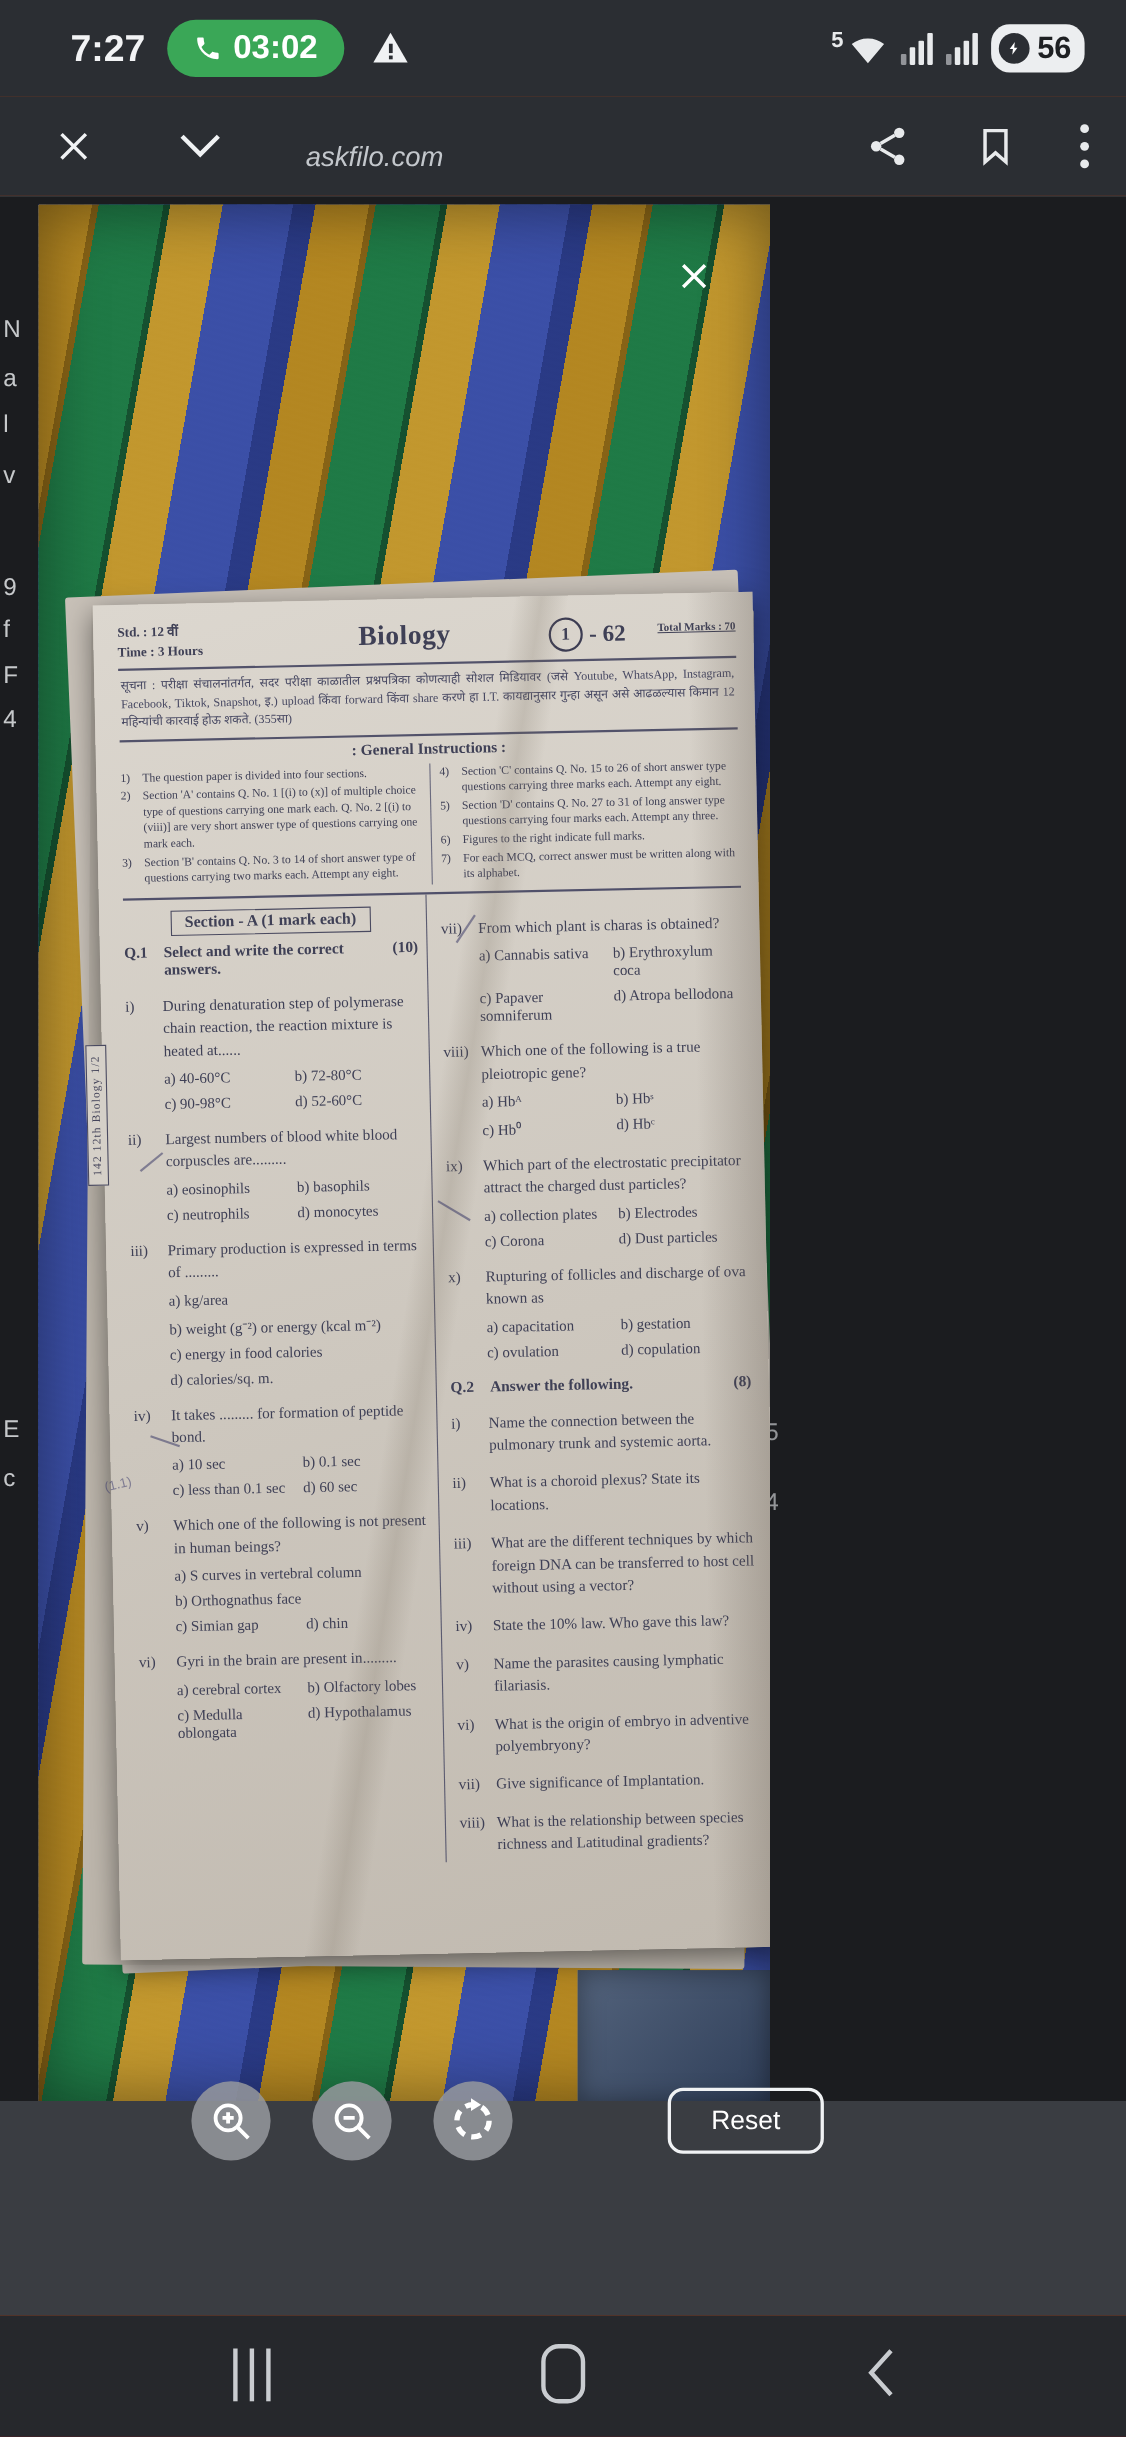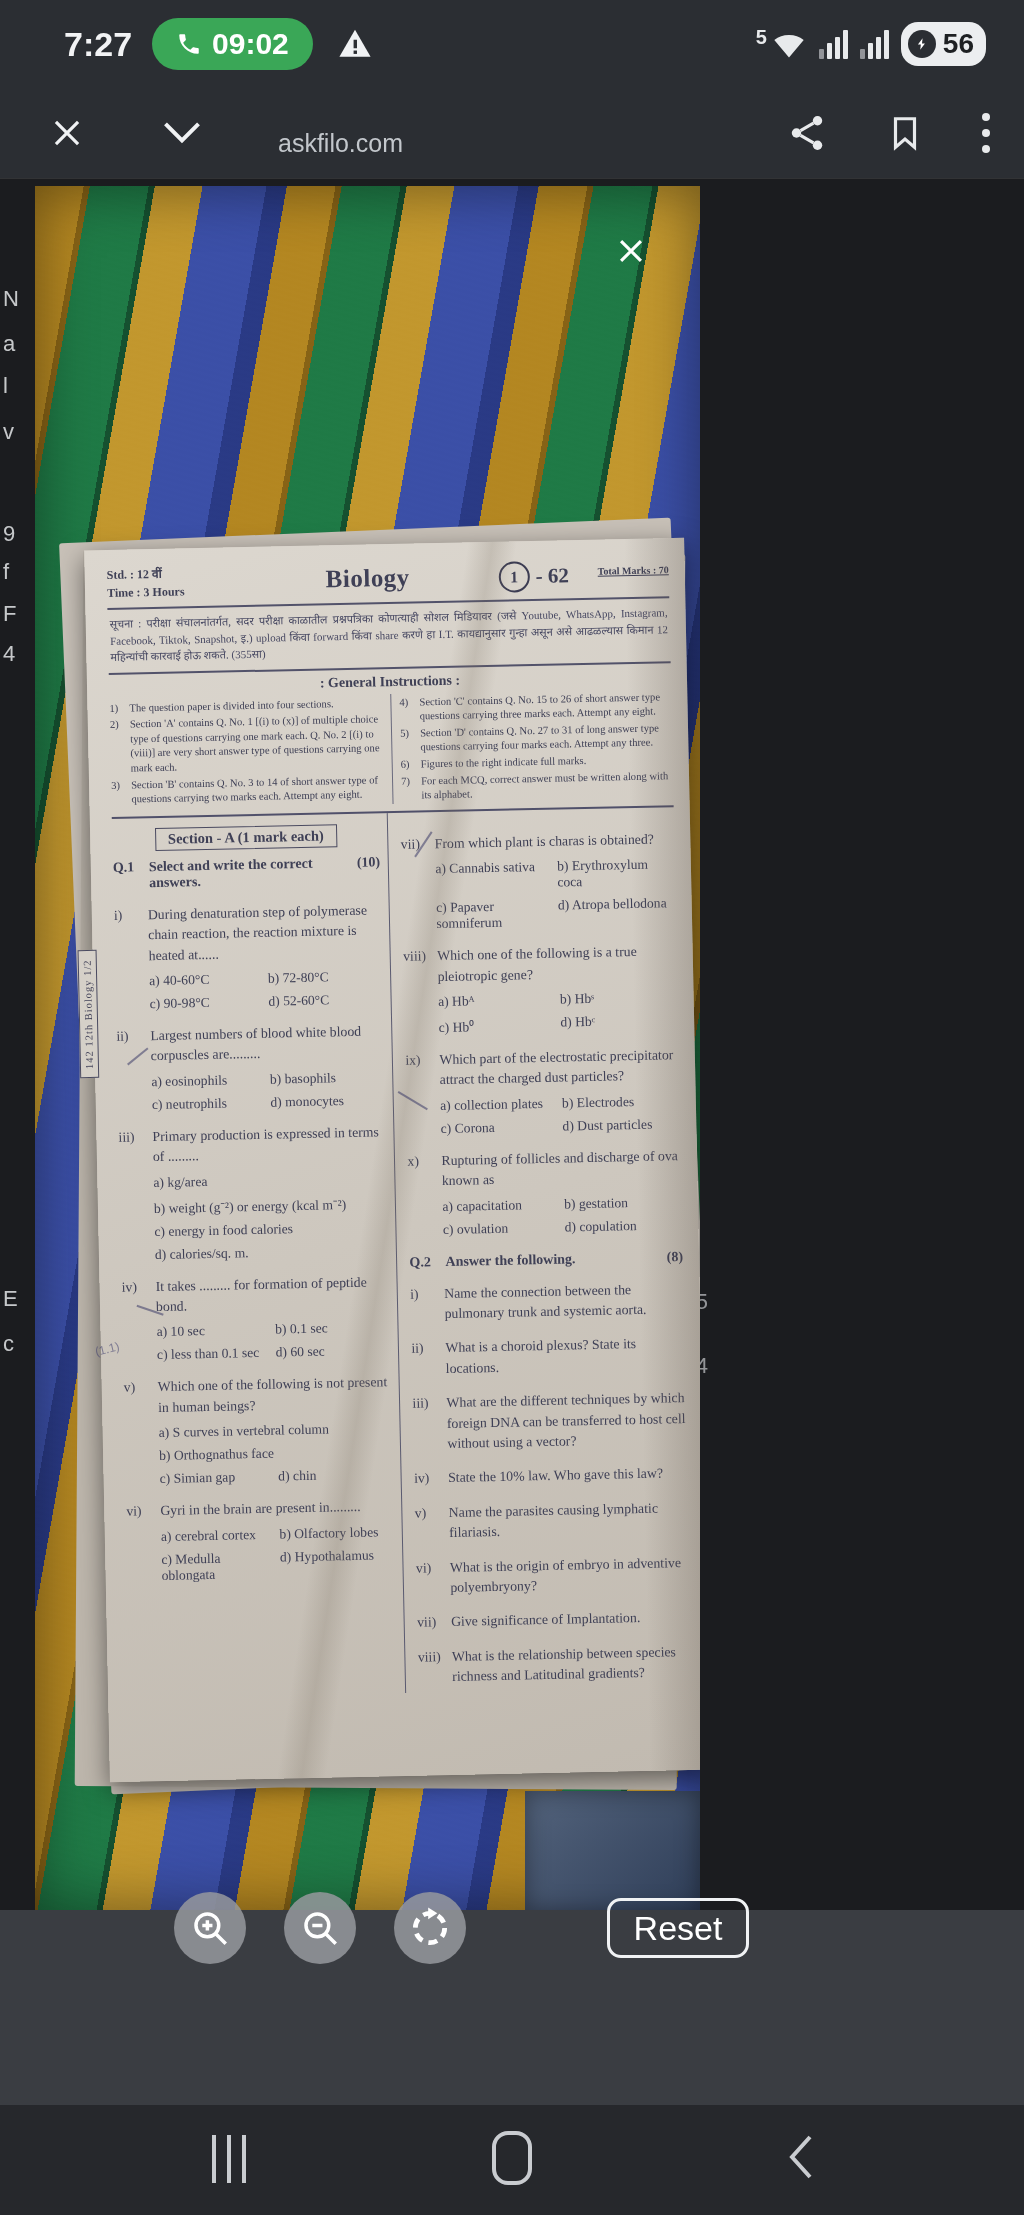--- a/index.html
+++ b/index.html
@@ -24,21 +24,21 @@
   .batt-dot{width:28px;height:28px;border-radius:50%;background:#2b2e33;display:flex;
             align-items:center;justify-content:center;}
 
   
   .app-header{position:absolute;top:88px;left:0;right:0;height:90px;background:#2b2e33;
               display:flex;align-items:center;padding:0 34px 0 48px;box-sizing:border-box;}
   .hbtn{background:none;border:none;padding:0;display:flex;align-items:center;cursor:pointer;}
   .h-chev{margin-left:74px;}
   .title-block{margin-left:74px;line-height:1.12;}
   .h-title{color:#eef0f2;font-size:33px;}
-  .h-url{color:#c3c7cc;font-size:25px;margin-top:20px;}
+  .h-url{color:#c3c7cc;font-size:25px;margin-top:20px;font-style:italic;}
   .h-right{margin-left:auto;display:flex;align-items:center;gap:58px;}
   .dots{display:flex;flex-direction:column;gap:8px;}
   .dots i{width:8px;height:8px;border-radius:50%;background:#e8eaec;display:block;}
 
   
   .viewer{position:absolute;top:178px;left:0;right:0;height:1732px;background:#1b1c1f;
           border-top:1px solid rgba(255,255,255,.10);}
   .edge-letter{position:absolute;left:3px;color:rgba(228,230,233,.85);font-size:22px;}
   .edge-letter.r{left:auto;right:316px;color:rgba(228,230,233,.6);}
   .photo{position:absolute;left:35px;top:7px;width:665px;height:1725px;overflow:hidden;
@@ -111,21 +111,21 @@
   .pm2{left:300px;top:556px;width:34px;transform:rotate(32deg);}
   .pm3{left:318px;top:300px;width:30px;transform:rotate(-55deg);}
   .pm4{left:36px;top:760px;width:28px;transform:rotate(20deg);}
 
   
   .controls{position:absolute;top:1892px;left:0;right:0;height:80px;z-index:5;}
   .cbtn{position:absolute;width:72px;height:72px;border-radius:50%;background:rgba(150,153,158,.85);
         border:none;display:flex;align-items:center;justify-content:center;cursor:pointer;}
   .cbtn.zin{left:174px;} .cbtn.zout{left:284px;} .cbtn.rot{left:394px;}
   .reset-btn{position:absolute;left:607px;top:6px;width:142px;height:60px;background:transparent;
-             border:3px solid #f0f2f4;border-radius:14px;color:#fff;font-size:34px;
+             border:3px solid #f0f2f4;border-radius:14px;color:#fff;font-size:24px;
              font-family:"Liberation Sans",sans-serif;display:flex;align-items:center;justify-content:center;cursor:pointer;}
 
   
   .banner{position:absolute;top:1910px;left:0;right:0;height:195px;background:#3a3d42;}
   .banner-text{position:absolute;left:30px;top:44px;width:600px;font-size:31px;line-height:60px;
                color:#17191c;}
   .dl-btn{position:absolute;right:38px;top:76px;width:332px;height:76px;border:none;border-radius:38px;
           background:#152548;color:#76839e;font-size:31px;font-family:"Liberation Sans",sans-serif;
           display:flex;align-items:center;justify-content:center;cursor:pointer;}
 
@@ -143,21 +143,21 @@
 <div class="screen">
 
   <div class="status-bar">
     <span class="sb-time">7:27</span>
     <div class="call-pill">
       <span style="display:flex">
         <svg width="26" height="26" viewBox="0 0 24 24">
             <path d="M6.6 10.8c1.4 2.8 3.8 5.1 6.6 6.6l2.2-2.2c.3-.3.7-.4 1-.2 1.1.4 2.3.6 3.6.6.6 0 1 .4 1 1V20c0 .6-.4 1-1 1C10.8 21 3 13.2 3 3.9c0-.6.4-1 1-1h3.5c.6 0 1 .4 1 1 0 1.2.2 2.4.6 3.6.1.3 0 .7-.2 1l-2.3 2.3z" fill="#fff"></path>
           </svg>
       </span>
-      <span>09:02</span>
+      <span>03:02</span>
     </div>
     <span class="warn">
       <svg width="36" height="34" viewBox="0 0 24 24">
           <path d="M1 21h22L12 2 1 21z" fill="#f0f2f4"></path>
           <rect x="11" y="9" width="2.4" height="6" fill="#2b2e33"></rect>
           <rect x="11" y="16.6" width="2.4" height="2.4" fill="#2b2e33"></rect>
         </svg>
     </span>
     <div class="sb-right">
       <span class="net5">5</span>

